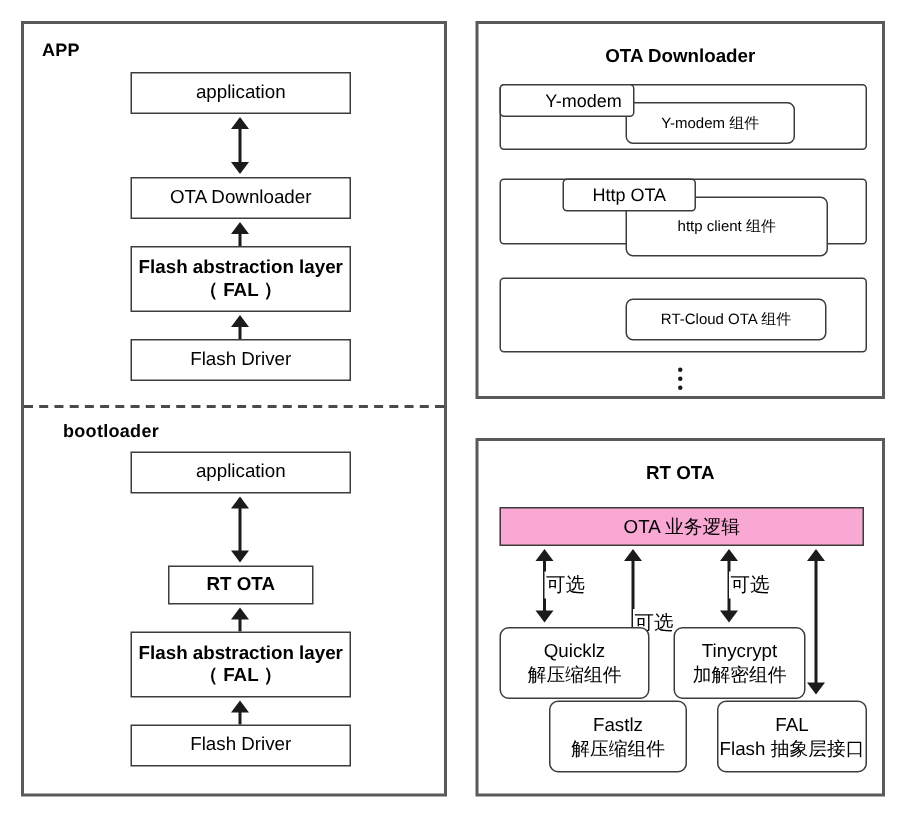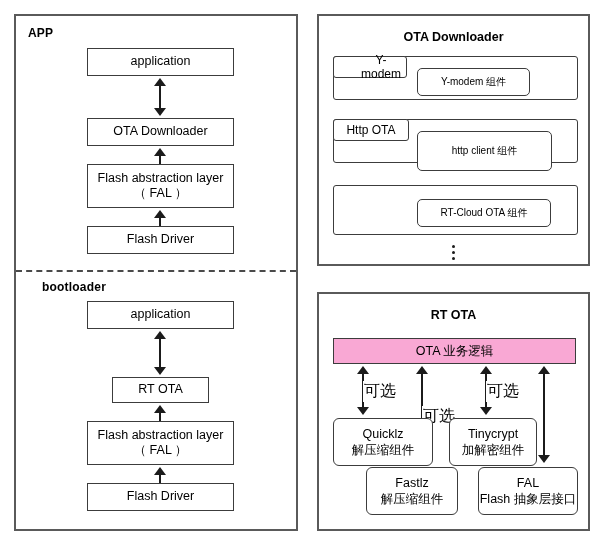--- a/index.html
+++ b/index.html
@@ -49,21 +49,21 @@
     border: 1.5px solid #3c3c3c;
     background: #ffffff;
     display: flex;
     align-items: center;
     justify-content: center;
     text-align: center;
     font-size: 12.5px;
     line-height: 1.22;
     white-space: pre-line;
   }
-  .node.bold { font-weight: normal; }
+  .node.bold { font-weight: bold; }
 
   
   .varrow {
     position: absolute;
     width: 14px;
   }
   .varrow .stem {
     position: absolute;
     left: 6px;
     top: 6px;
@@ -77,21 +77,21 @@
     width: 0;
     height: 0;
     border-left: 6px solid transparent;
     border-right: 6px solid transparent;
   }
   .varrow .head.up   { top: 0;    border-bottom: 8px solid #1b1b1b; }
   .varrow .head.down { bottom: 0; border-top: 8px solid #1b1b1b; }
 
   .arrow-label {
     position: absolute;
-    font-size: 16px;
+    font-size: 13px;
     background: #ffffff;
     padding: 0 1px;
     white-space: nowrap;
   }
 
   
   .panel-title {
     position: absolute;
     width: 100%;
     text-align: center;
@@ -246,26 +246,26 @@
   </div>
 
   <div class="node" style="left:71px; top:467px; width:147px; height:28px;">Flash Driver</div>
 </div>
 
 <div class="panel" id="panel-ota-dl">
 
   <div class="panel-title" style="top:14px;">OTA Downloader</div>
 
   <div class="dl-row" style="top:40px; height:44px;">
-    <div class="dl-tag" style="width:74px; height:22px;padding-left:22px;">Y-modem</div>
+    <div class="dl-tag" style="width:90px; height:22px;padding-left:22px;">Y-modem</div>
     <div class="dl-comp" style="left:83px; top:11px; width:113px; height:28px;">Y-modem 组件</div>
   </div>
 
   <div class="dl-row" style="top:103px; height:44px;">
-    <div class="dl-tag" style="width:76px; height:22px;">Http OTA</div>
+    <div class="dl-tag" style="width:89px; height:22px;margin-left:42px;">Http OTA</div>
     <div class="dl-comp" style="left:83px; top:11px; width:135px; height:40px;">http client 组件</div>
   </div>
 
   <div class="dl-row" style="top:169px; height:50px;">
     <div class="dl-comp" style="left:83px; top:13px; width:134px; height:28px;">RT-Cloud OTA 组件</div>
   </div>
 
   <div class="vdots" style="top:226px;">
     <i></i>
     <i></i>

